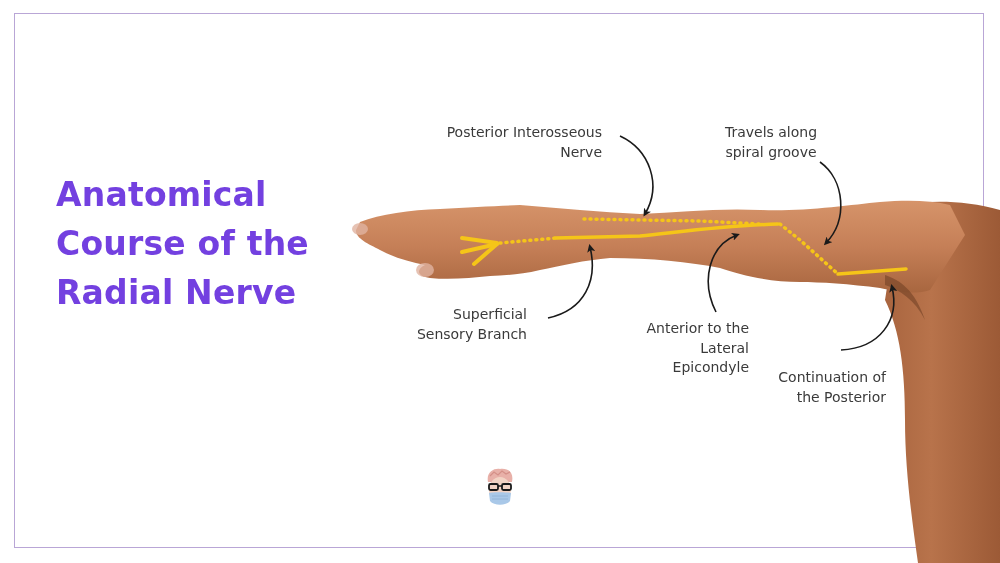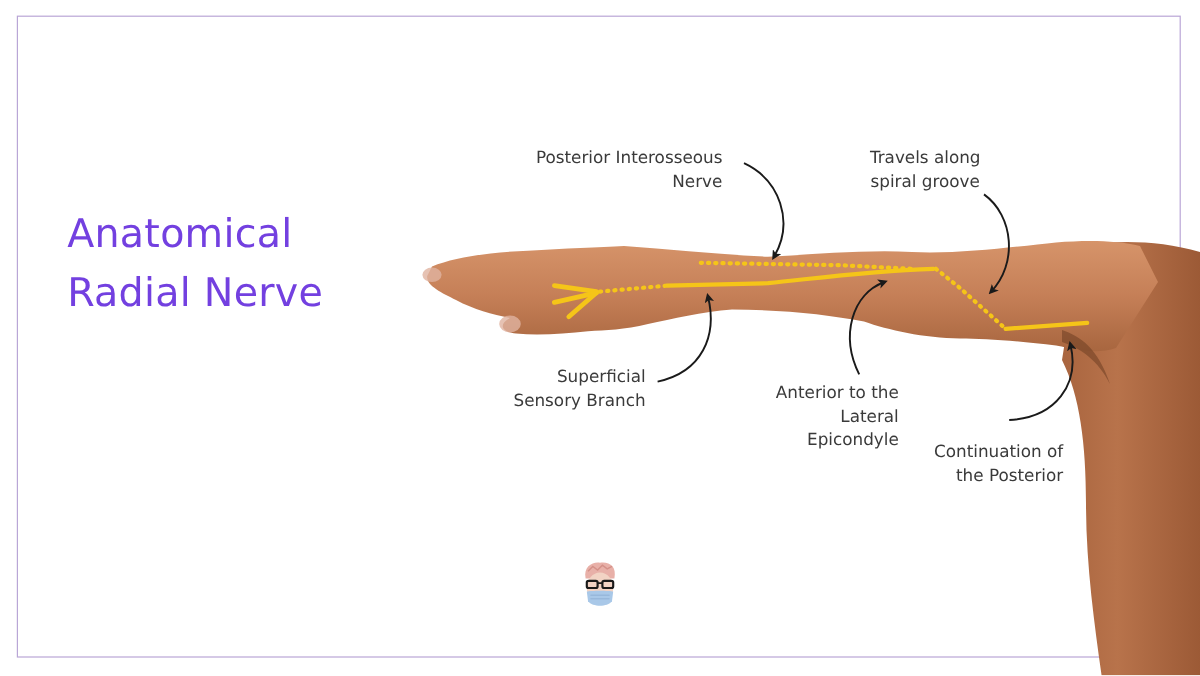--- a/index.html
+++ b/index.html
@@ -7,41 +7,42 @@
     width: 1000px; height: 563px; position: relative; overflow: hidden;
     background: #ffffff;
     font-family: "DejaVu Sans", sans-serif;
   }
   .frame {
     position: absolute; left: 14px; top: 13px; width: 970px; height: 535px;
     border: 1.5px solid #b9a6d6; box-sizing: border-box;
   }
   .title {
     position: absolute; left: 56px; top: 170px; width: 280px;
-    color: #7340e0; font-weight: normal; font-size: 33px; line-height: 49px;
+    color: #7340e0; font-weight: bold; font-size: 33px; line-height: 49px;
     letter-spacing: 0.2px;
   }
   .title span { display: block; }
   .label {
     position: absolute; color: #3a3a3a; font-size: 14px; line-height: 19.5px;
     white-space: nowrap;
   }
   .label span { display: block; }
   .right { text-align: right; }
   .center { text-align: center; }
   svg.art { position: absolute; left: 0; top: 0; }
   .avatar { position: absolute; left: 480px; top: 466px; width: 40px; height: 44px; }
 </style>
 </head>
 <body>
 
 <div class="frame"></div>
 
 <div class="title">
   <span>Anatomical</span>
+  <span>Course of the</span>
   <span>Radial Nerve</span>
 </div>
 
 <svg class="art" width="1000" height="563" viewBox="0 0 1000 563">
   <defs>
     <linearGradient id="skinGrad" x1="0" y1="0" x2="0" y2="1">
       <stop offset="0" stop-color="#d6946a"></stop>
       <stop offset="0.5" stop-color="#c57f57"></stop>
       <stop offset="1" stop-color="#a8663f"></stop>
     </linearGradient>
@@ -115,21 +116,21 @@
 <div class="label right" style="left:438px; top:123px; width:164px;">
   <span>Posterior Interosseous</span>
   <span>Nerve</span>
 </div>
 
 <div class="label center" style="left:716px; top:123px; width:110px;">
   <span>Travels along</span>
   <span>spiral groove</span>
 </div>
 
-<div class="label right" style="left:410px; top:305px; width:128px;">
+<div class="label right" style="left:399px; top:305px; width:128px;">
   <span>Superficial</span>
   <span>Sensory Branch</span>
 </div>
 
 <div class="label right" style="left:640px; top:319px; width:109px;">
   <span>Anterior to the</span>
   <span>Lateral</span>
   <span>Epicondyle</span>
 </div>
 

